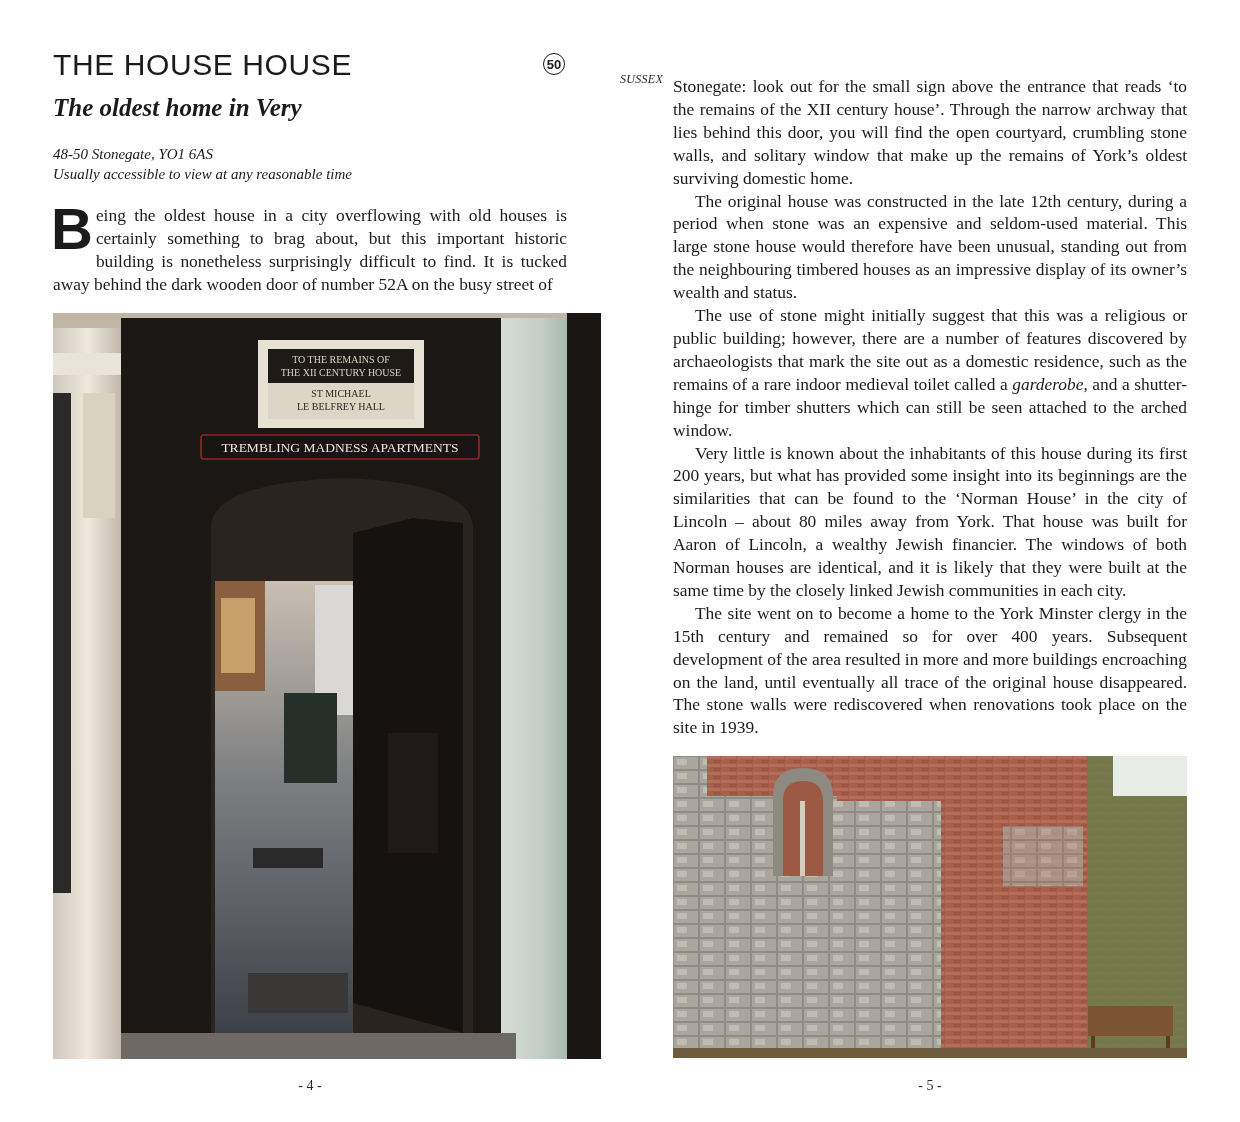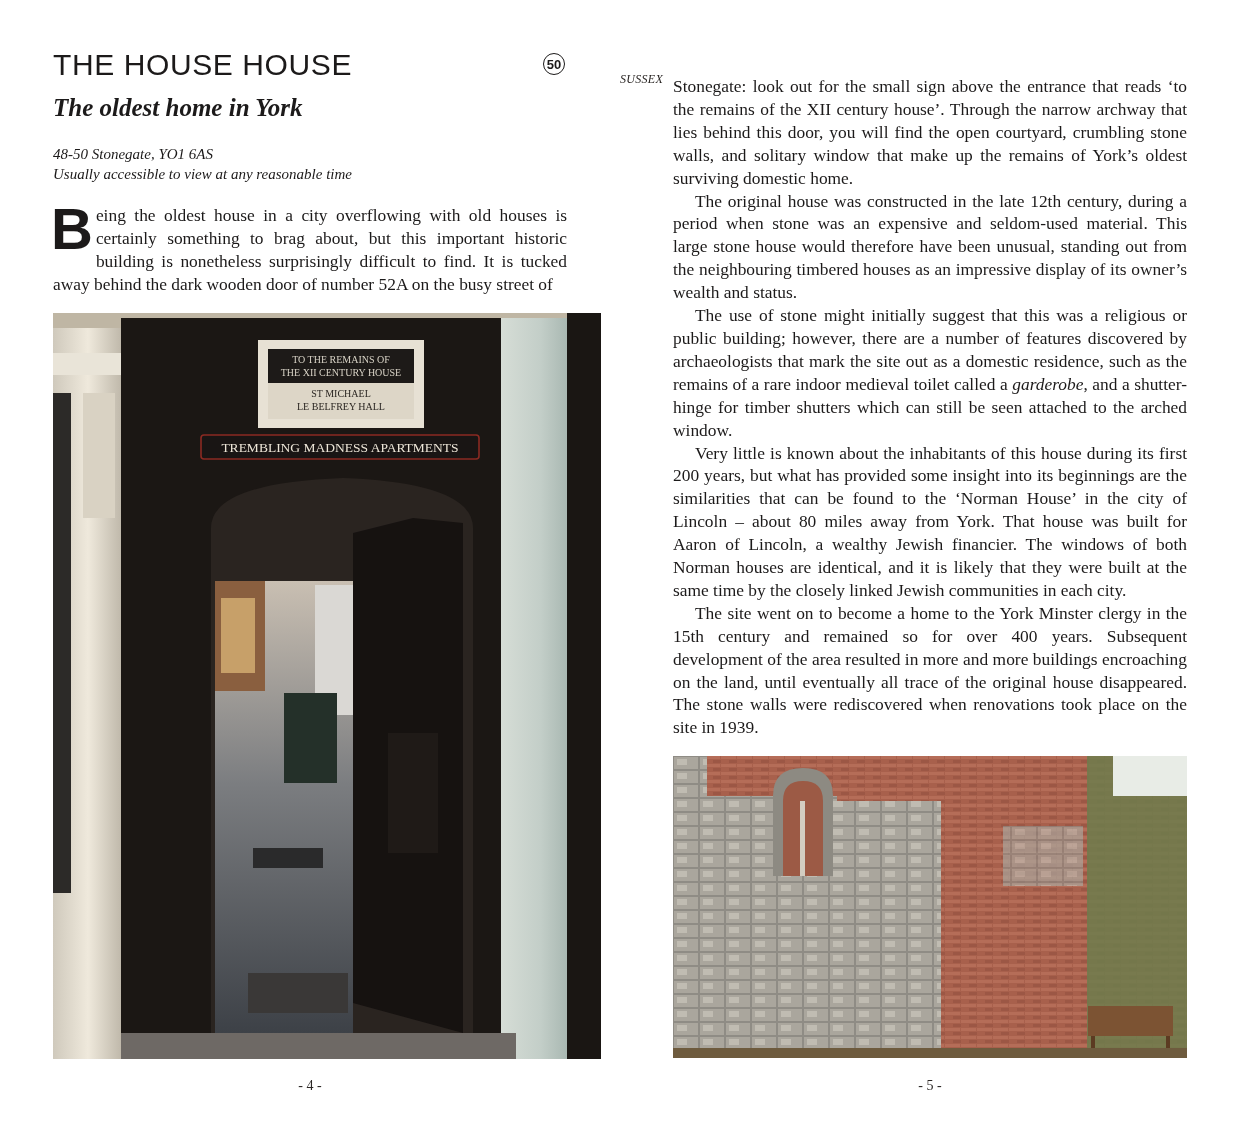--- a/index.html
+++ b/index.html
@@ -55,21 +55,21 @@
     position: absolute; top: 1078px; width: 620px; left: 0; text-align: center;
     font-family: "Liberation Serif", serif; font-size: 14px; color: #2a2624;
   }
 </style>
 </head>
 <body>
 
 <div class="page page-left">
   <h1 class="title">THE HOUSE HOUSE</h1>
   <div class="badge">50</div>
-  <h2 class="subtitle">The oldest home in York</h2>
+  <h2 class="subtitle">The oldest home in Very</h2>
   <div class="address">
     <div>48-50 Stonegate, YO1 6AS</div>
     <div>Usually accessible to view at any reasonable time</div>
   </div>
   <div class="body-text left-body">
     <span class="dropcap">B</span><span>eing the oldest house in a city overflowing with old houses is certainly something to brag about, but this important historic building is nonetheless surprisingly difficult to find. It is tucked away behind the dark wooden door of number 52A on the busy street of</span>
   </div>
 
   <div class="photo photo-door">
     <svg width="514" height="746" viewBox="0 0 514 746" xmlns="http://www.w3.org/2000/svg">

